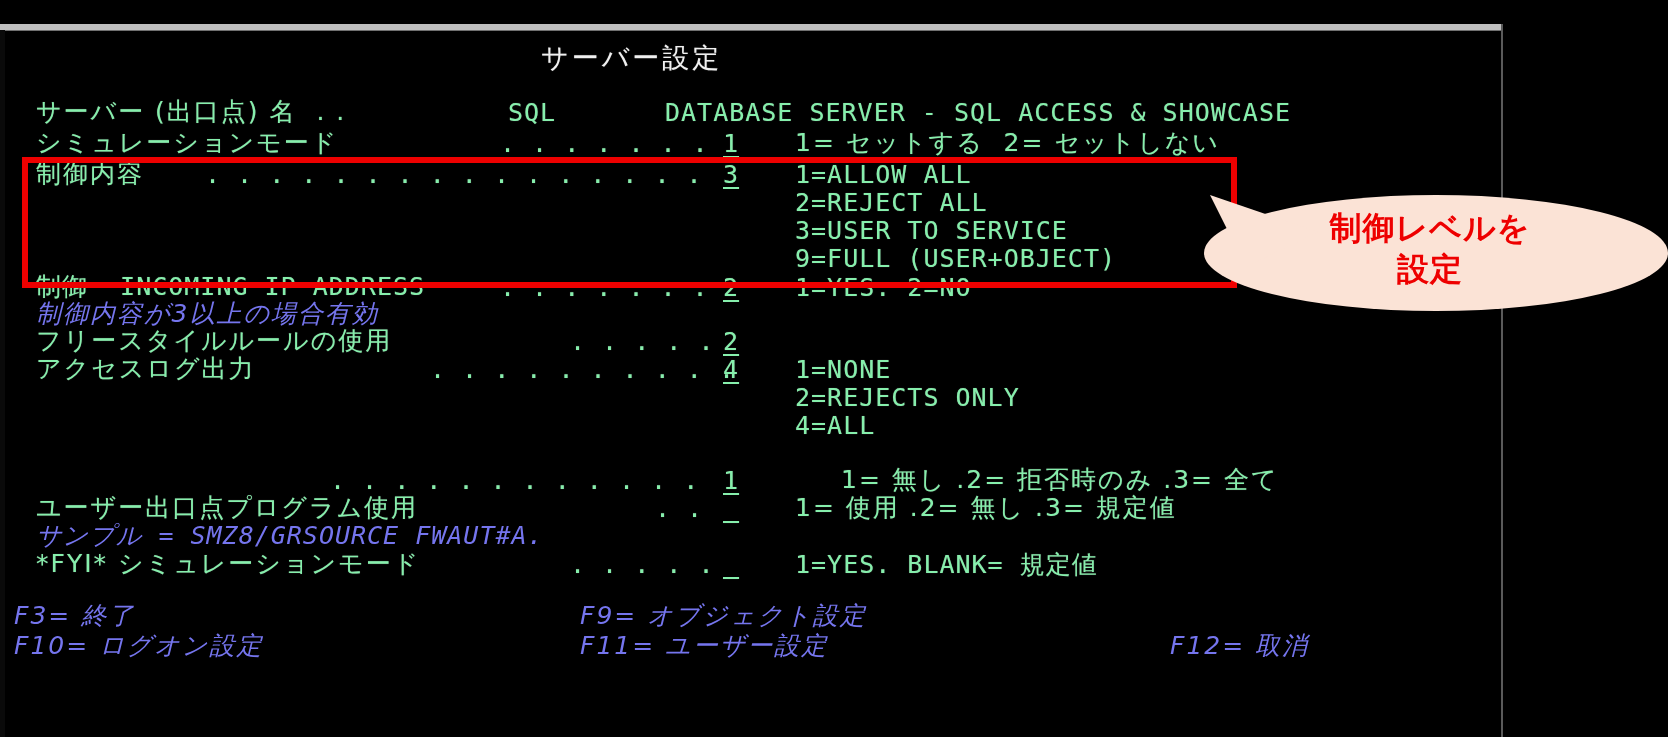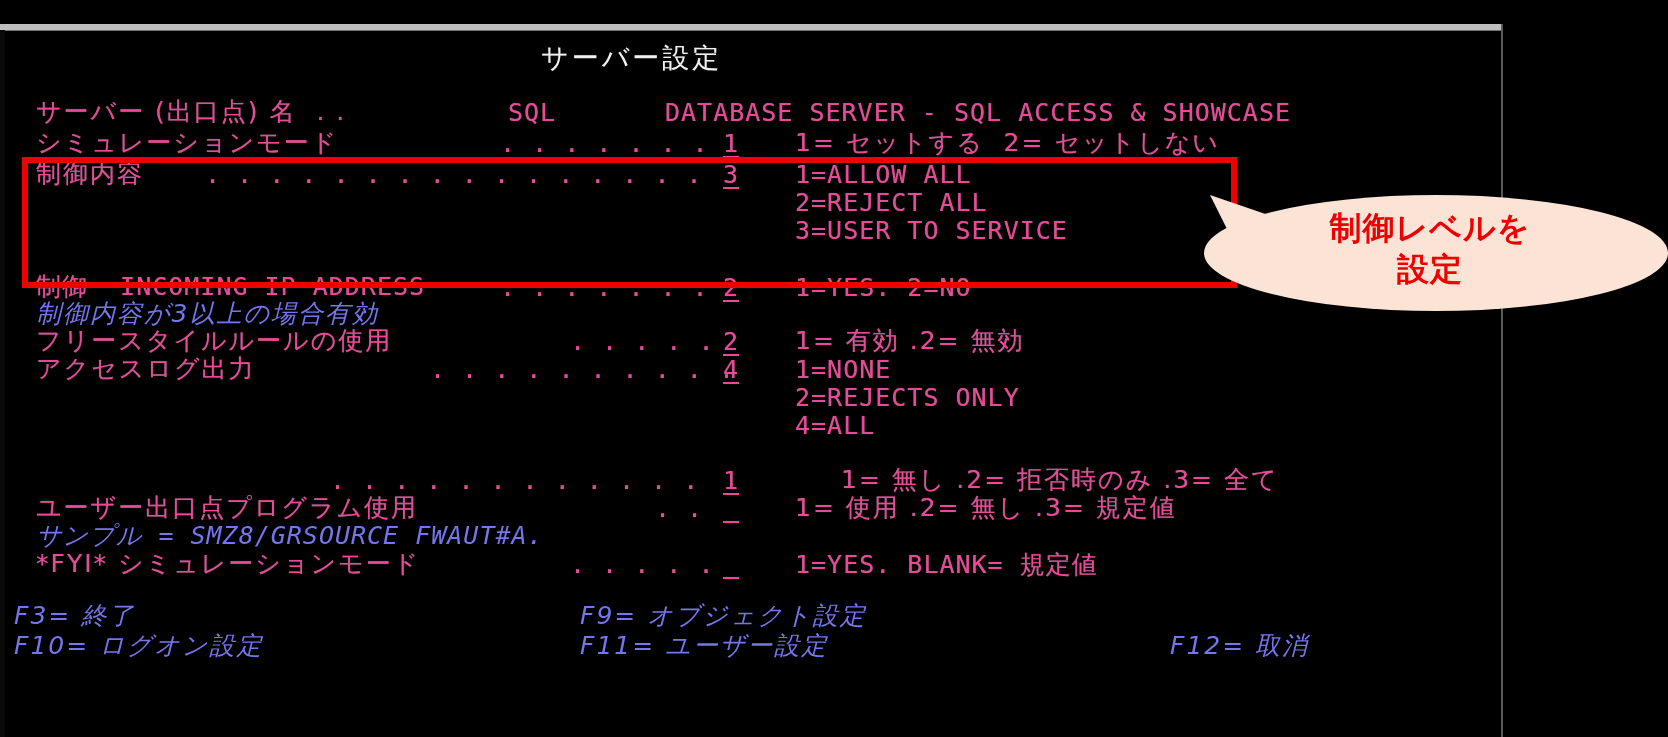--- a/index.html
+++ b/index.html
@@ -48,21 +48,21 @@
     left: 0; top: 0;
     width: 1503px;
     height: 737px;
   }
   .line {
     position: absolute;
     white-space: pre;
     font-size: 26px;
     line-height: 28px;
     letter-spacing: 0px;
-    color: #ec4899;
+    color: #86efac;
     text-shadow: 0 0 1px rgba(255,255,255,0.35);
   }
   .jp {
     font-family: "DejaVu Sans", "Liberation Sans", sans-serif;
     font-size: 25px;
     letter-spacing: 2px;
   }
   .mono {
     font-family: "DejaVu Sans Mono", "Liberation Mono", monospace;
     font-size: 25px;
@@ -136,32 +136,32 @@
     <div class="line mono" style="left:500px; top:106px;">. . . . . . .</div>
     <div class="line mono val" style="left:723px; top:106px;">1</div>
     <div class="line jp" style="left:795px; top:105px;">1= セットする  2= セットしない</div>
 
     <div class="line jp" style="left:36px; top:136px;">制御内容</div>
     <div class="line mono" style="left:205px; top:137px;">. . . . . . . . . . . . . . . .</div>
     <div class="line mono val" style="left:723px; top:137px;">3</div>
     <div class="line mono" style="left:795px; top:137px;">1=ALLOW ALL</div>
     <div class="line mono" style="left:795px; top:165px;">2=REJECT ALL</div>
     <div class="line mono" style="left:795px; top:193px;">3=USER TO SERVICE</div>
+    <div class="line mono" style="left:795px; top:221px;">9=FULL (USER+OBJECT)</div>
 
     <div class="line mono" style="left:36px; top:249px;">制御  INCOMING IP ADDRESS</div>
     <div class="line mono" style="left:500px; top:250px;">. . . . . . .</div>
     <div class="line mono val" style="left:723px; top:250px;">2</div>
     <div class="line mono" style="left:795px; top:250px;">1=YES. 2=NO</div>
 
     <div class="line jp blue" style="left:36px; top:276px;">制御内容が3以上の場合有効</div>
 
     <div class="line jp" style="left:36px; top:303px;">フリースタイルルールの使用</div>
     <div class="line mono" style="left:570px; top:304px;">. . . . .</div>
     <div class="line mono val" style="left:723px; top:304px;">2</div>
-    <div class="line jp" style="left:795px; top:303px;">1= 有効 .2= 無効</div>
 
     <div class="line jp" style="left:36px; top:331px;">アクセスログ出力</div>
     <div class="line mono" style="left:430px; top:332px;">. . . . . . . . . .</div>
     <div class="line mono val" style="left:723px; top:332px;">4</div>
     <div class="line mono" style="left:795px; top:332px;">1=NONE</div>
     <div class="line mono" style="left:795px; top:360px;">2=REJECTS ONLY</div>
     <div class="line mono" style="left:795px; top:388px;">4=ALL</div>
 
     <div class="line mono" style="left:330px; top:443px;">. . . . . . . . . . . .</div>
     <div class="line mono val" style="left:723px; top:443px;">1</div>

